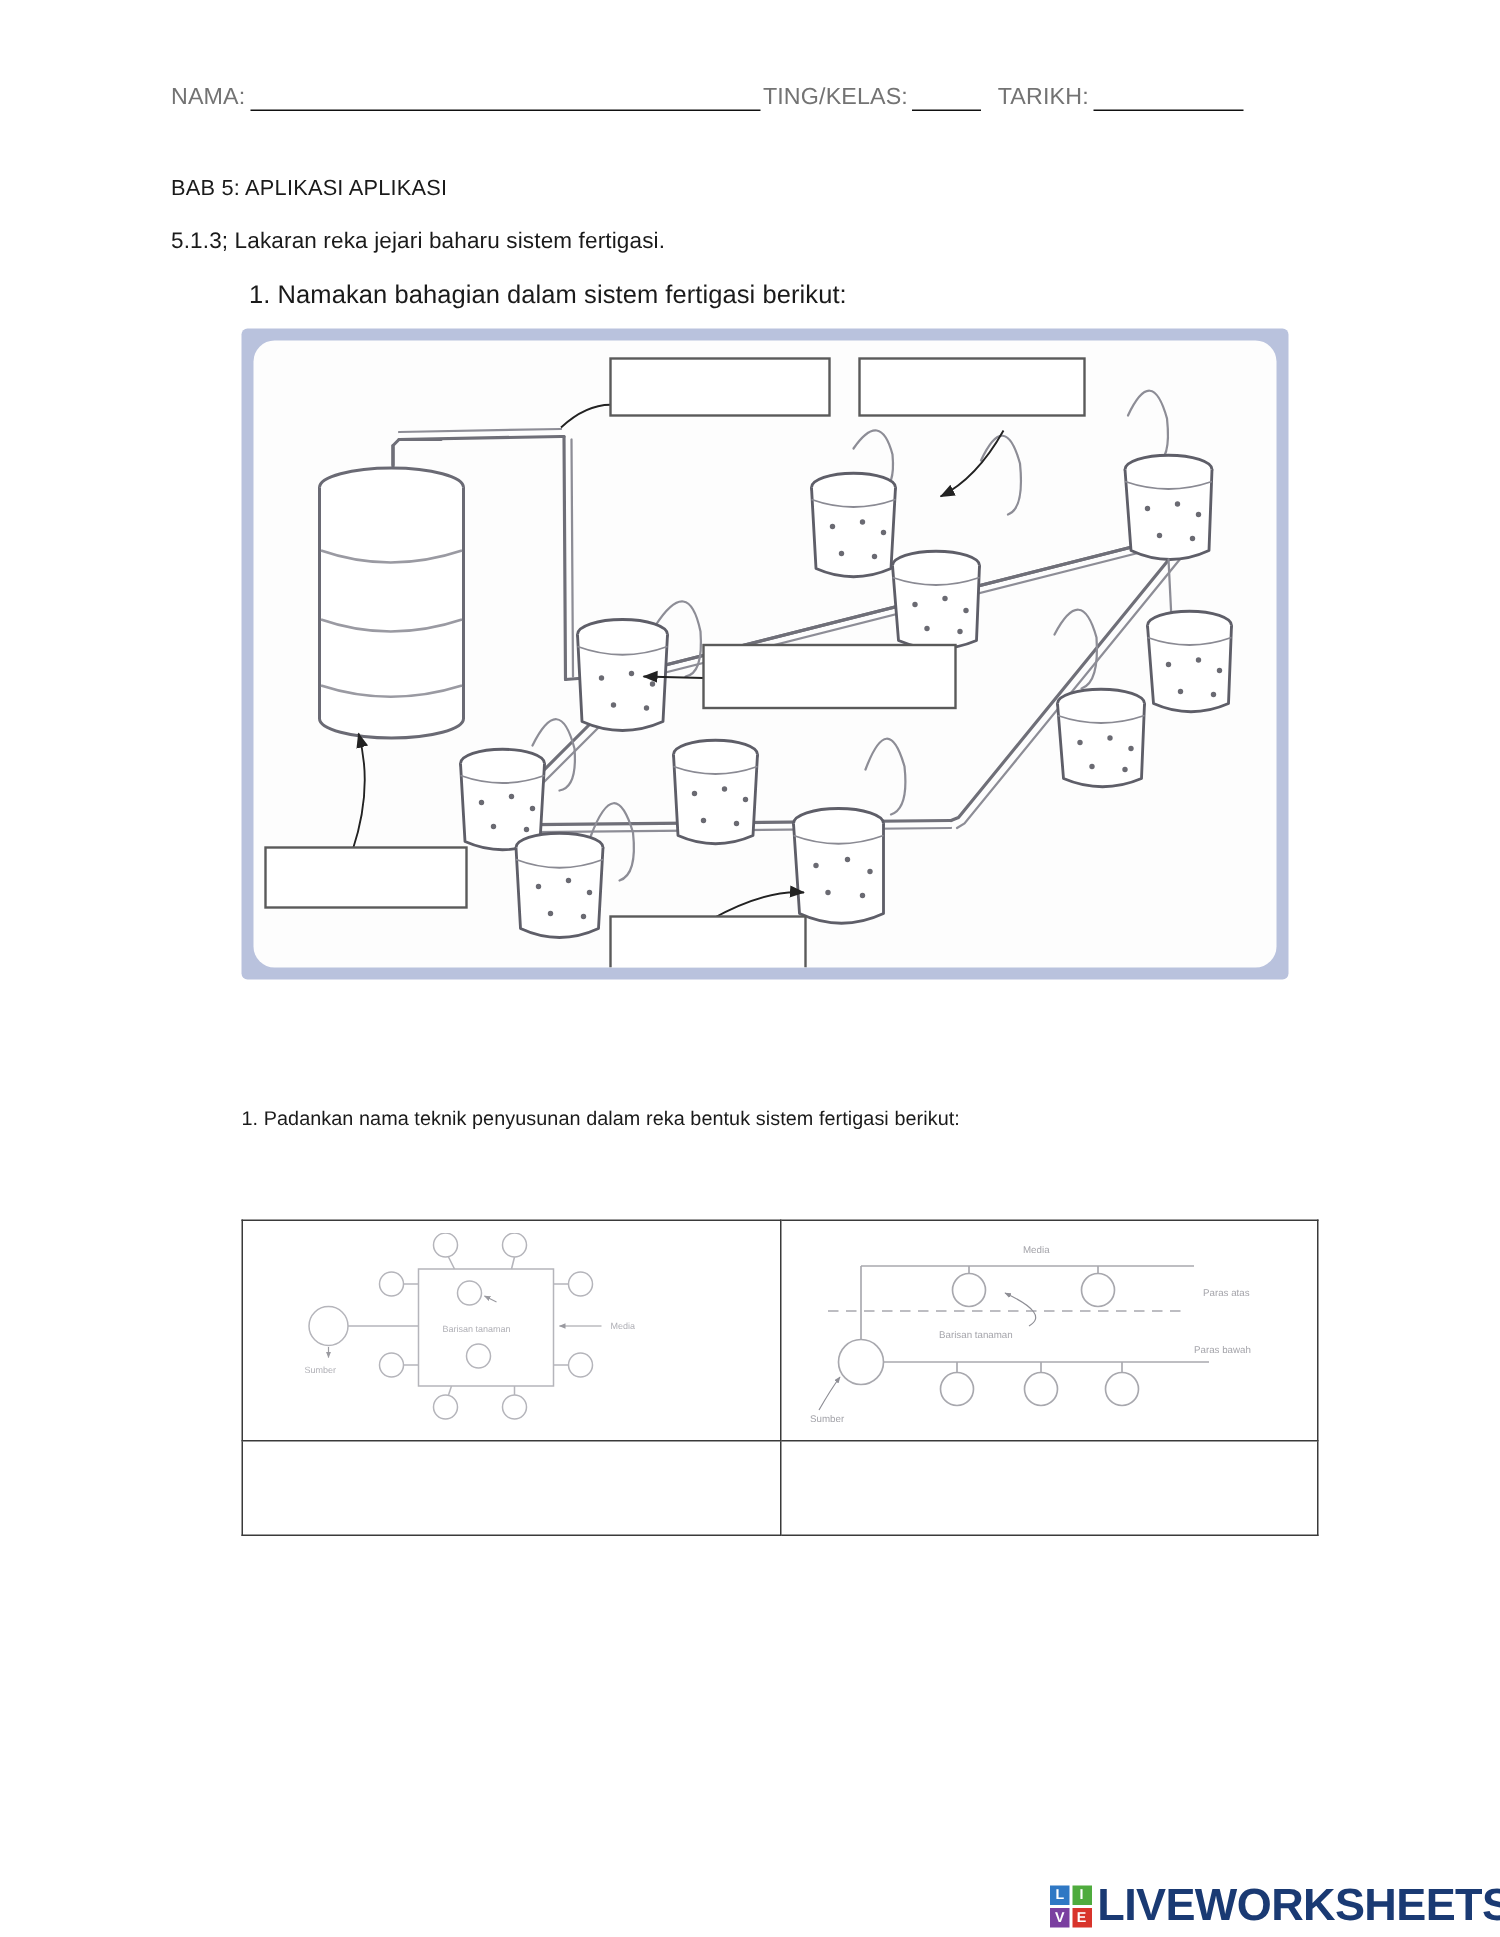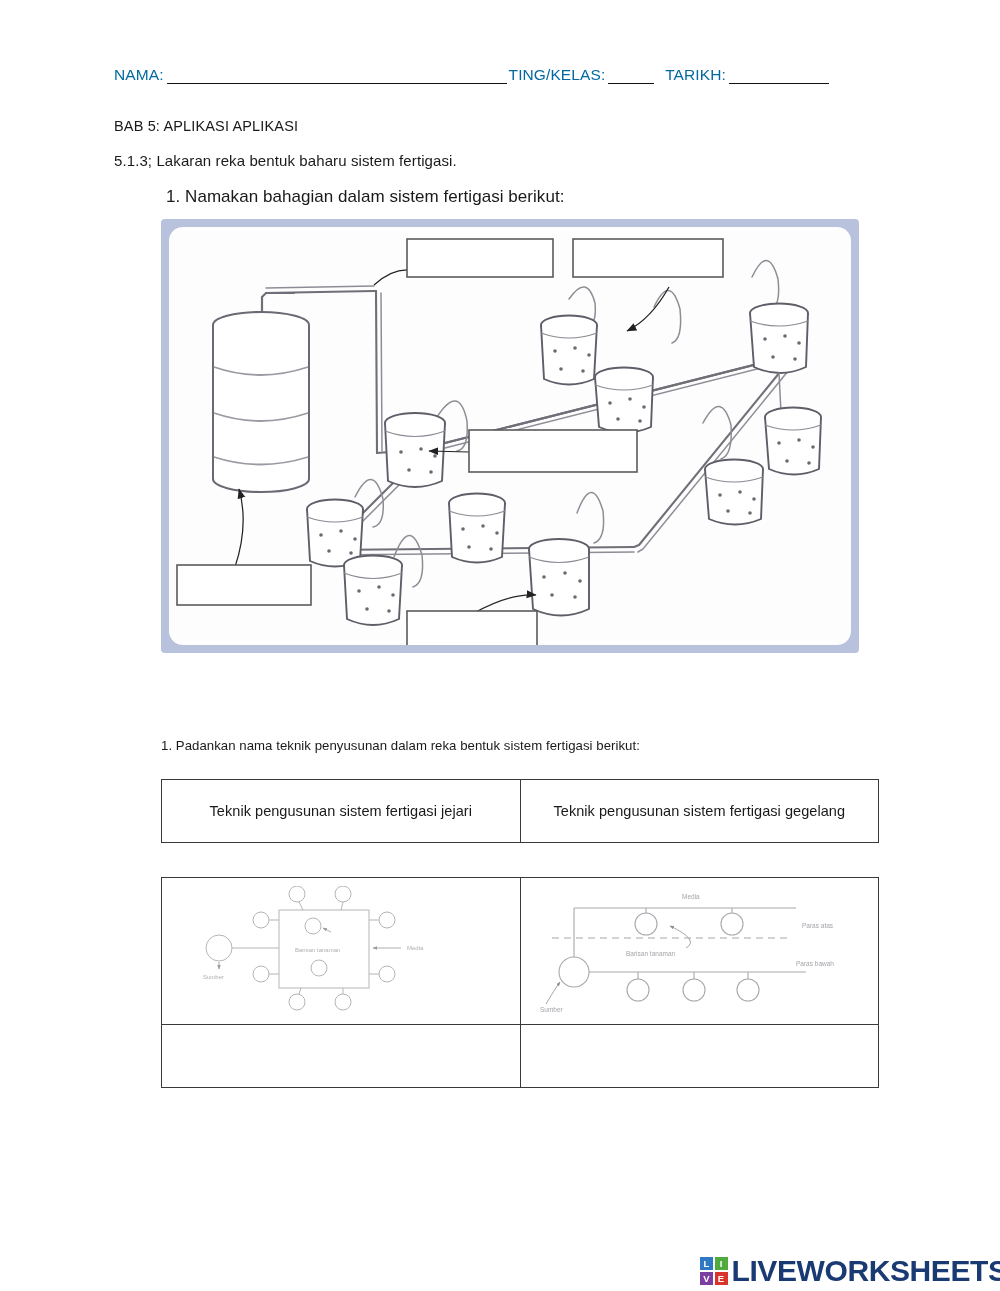--- a/index.html
+++ b/index.html
@@ -19,22 +19,21 @@
 
   
   .name-line {
     position: absolute;
     left: 114px;
     top: 56px;
     width: 780px;
     font-size: 15.5px;
     letter-spacing: .1px;
     white-space: nowrap;
-    color: #0369a1;
-    margin-top: 10px;
+    color: #737373;
   }
   .name-line .fill {
     display: inline-block;
     border-bottom: 1.6px solid #111;
     vertical-align: bottom;
     height: 13px;
     margin: 0 2px 0 3px;
   }
   .fill-nama  { width: 340px; }
   .fill-ting  { width: 46px; margin-left: 0; }
@@ -168,21 +167,21 @@
   }
 </style>
 </head>
 <body>
 
 <div class="name-line">
   <span>NAMA:</span><span class="fill fill-nama"></span><span>TING/KELAS:</span><span class="fill fill-ting"></span>&nbsp;&nbsp;<span>TARIKH:</span><span class="fill fill-tarikh"></span>
 </div>
 
 <div class="bab-title">BAB 5: APLIKASI APLIKASI</div>
-<div class="section-line">5.1.3; Lakaran reka bentuk baharu sistem fertigasi.</div>
+<div class="section-line">5.1.3; Lakaran reka jejari baharu sistem fertigasi.</div>
 <div class="q1-line">1. Namakan bahagian dalam sistem fertigasi berikut:</div>
 
 <div class="diagram-frame">
   <div class="diagram-inner">
     <svg viewBox="0 0 682 418" preserveAspectRatio="none">
       <defs>
         <style>
           .pl { fill:none; stroke:#6f6f78; stroke-width:2.1; stroke-linecap:round; stroke-linejoin:round; }
           .plh{ fill:none; stroke:#8d8d96; stroke-width:1.5; stroke-linecap:round; }
           .pot{ fill:#ffffff; stroke:#5e5e68; stroke-width:1.9; stroke-linejoin:round; }
@@ -373,28 +372,20 @@
         <rect class="abox" x="238" y="384" width="130" height="42"></rect>
       </g>
     </svg>
   </div>
 </div>
 
 <div class="q2-line">1. Padankan nama teknik penyusunan dalam reka bentuk sistem fertigasi berikut:</div>
 
 <table class="match-table">
   <tbody>
-      <tr>
-    <td class="hdr-cell">
-      <span>Teknik pengusunan sistem fertigasi jejari</span>
-    </td>
-    <td class="hdr-cell">
-      <span>Teknik pengusunan sistem fertigasi gegelang</span>
-    </td>
-  </tr>
   <tr class="spacer-row">
     <td></td>
         <td></td>
   </tr>
   <tr>
 
     <td class="pic-cell">
       <svg width="300" height="130" viewBox="0 0 300 130">
         <defs>
           <style>

